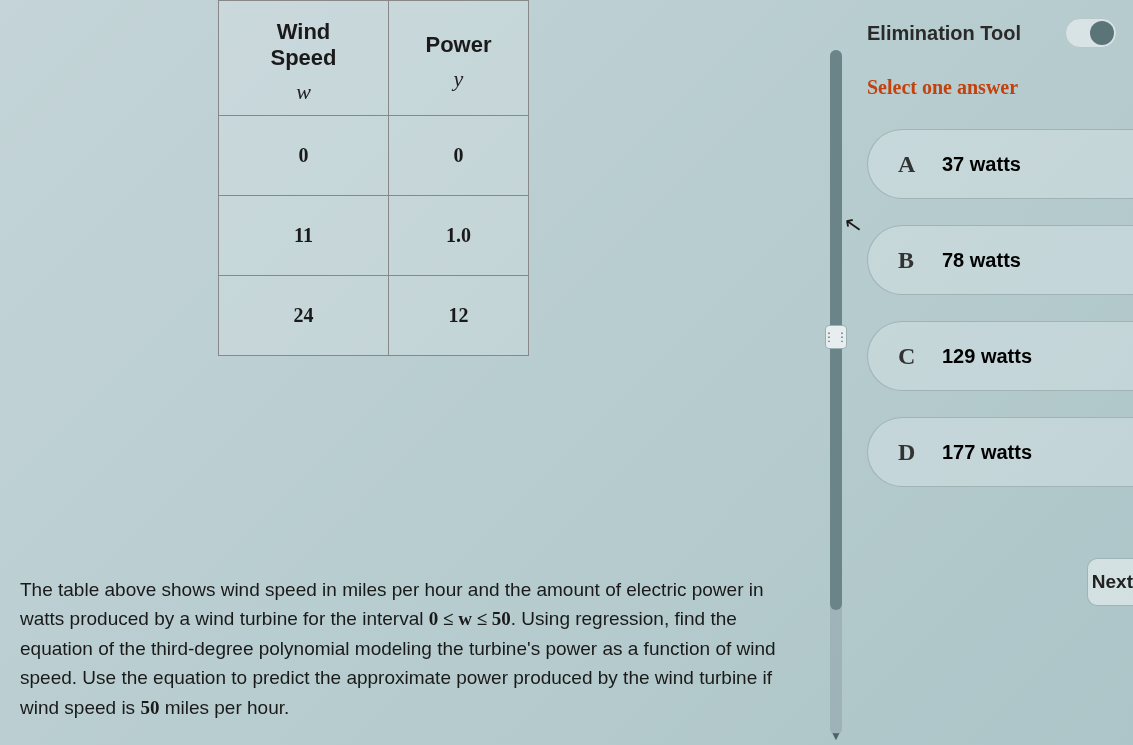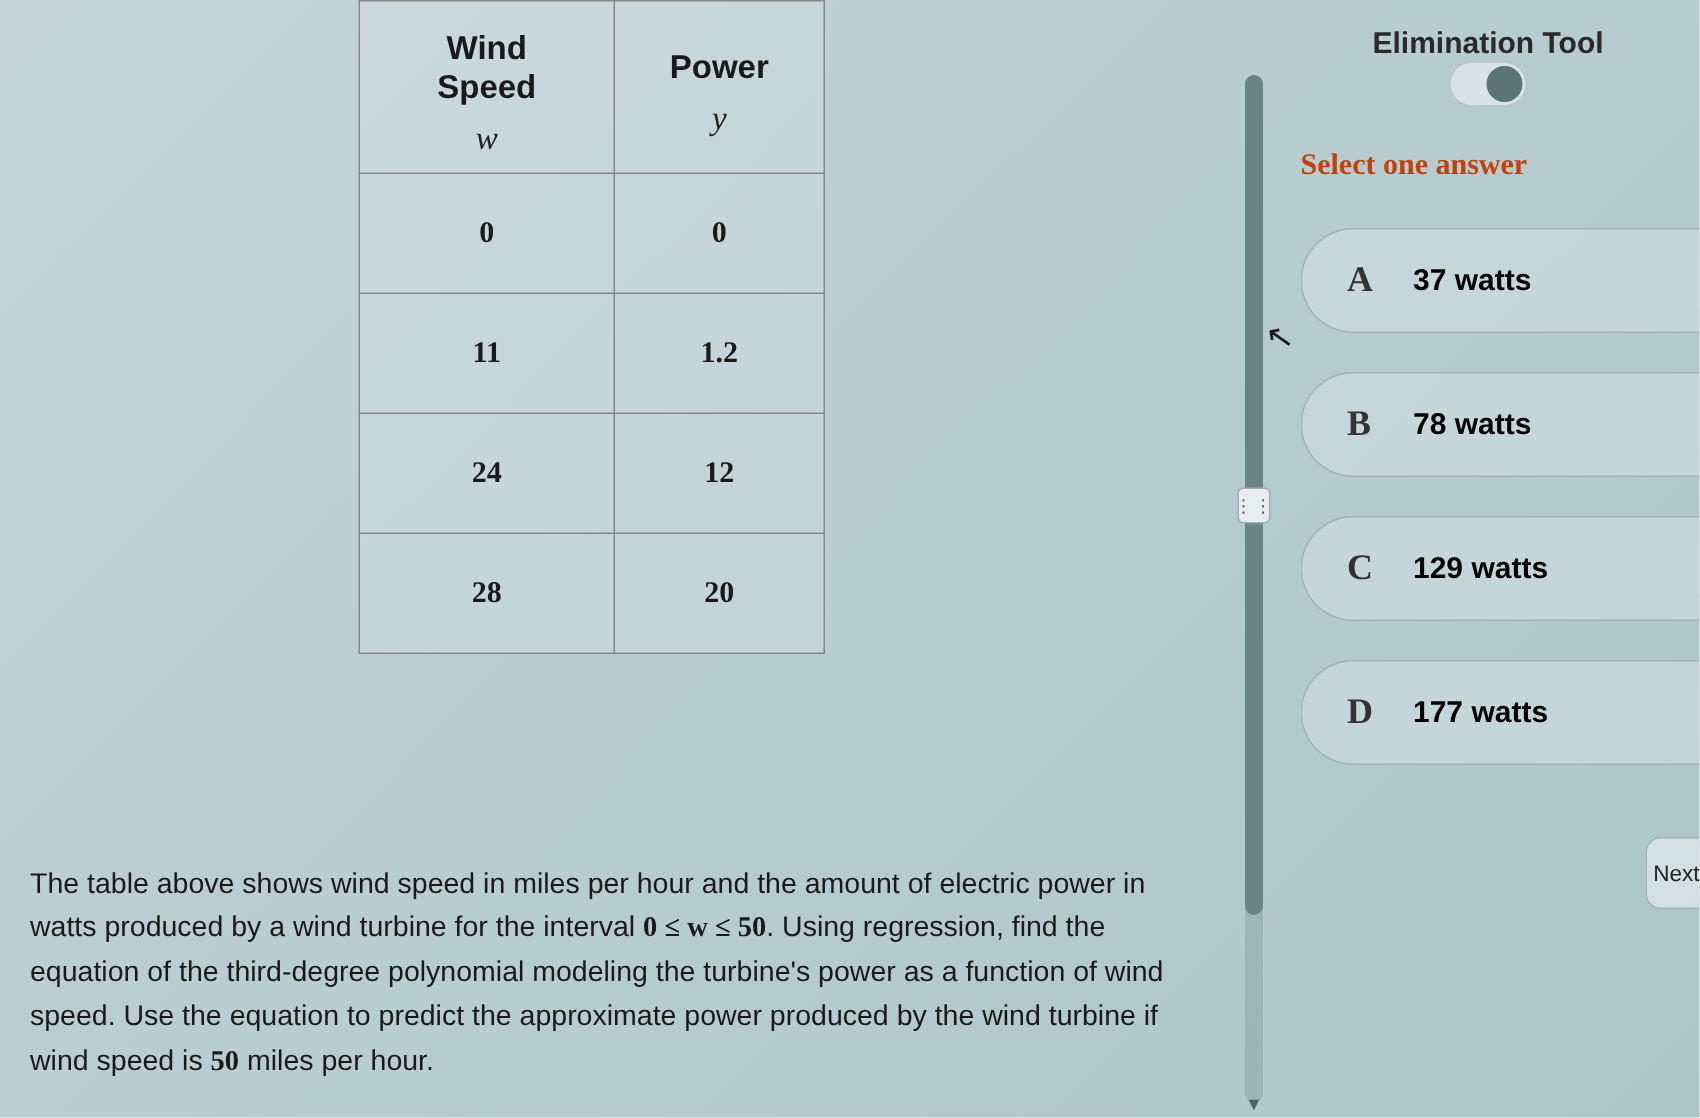--- a/index.html
+++ b/index.html
@@ -7,21 +7,21 @@
       font-family: 'Segoe UI', Arial, sans-serif;
       background: linear-gradient(135deg, #c4d4d8 0%, #b8cdd0 50%, #adc5c8 100%);
       width: 1133px;
       height: 745px;
       overflow: hidden;
       position: relative;
       display: flex;
     }
     .left-panel {
       flex: 1;
-      padding: 0 20px 20px 29px;
+      padding: 0 20px 20px 8px;
       position: relative;
     }
     .data-table {
       margin-left: 210px;
       margin-top: 0;
       border-collapse: collapse;
       background: rgba(255,255,255,0.15);
     }
     .data-table th, .data-table td {
       border: 1px solid #888;
@@ -116,21 +116,20 @@
       width: 290px;
       padding: 18px 0 0 24px;
       position: relative;
     }
     .elim-row {
       display: flex;
       align-items: center;
       justify-content: space-between;
       padding-right: 16px;
       margin-bottom: 28px;
-      flex-direction: column;
     }
     .elim-label {
       font-size: 20px;
       font-weight: 700;
       color: #2a2a2a;
     }
     .toggle {
       width: 52px;
       height: 30px;
       background: #d8e3e5;
@@ -181,22 +180,22 @@
     .next-btn {
       position: absolute;
       right: 0;
       top: 558px;
       height: 48px;
       padding: 0 0 0 4px;
       border: 1px solid #a0b4b8;
       border-right: none;
       border-radius: 10px 0 0 10px;
       background: rgba(235,242,244,0.6);
-      font-size: 15px;
-      font-weight: 400;
+      font-size: 19px;
+      font-weight: 700;
       color: #222;
       display: flex;
       align-items: center;
     }
     .cursor-icon {
       position: absolute;
       left: 844px;
       top: 212px;
       font-size: 22px;
       color: #1a1a1a;
@@ -220,29 +219,25 @@
         </th>
       </tr>
     </thead>
     <tbody>
       <tr>
         <td>0</td>
         <td>0</td>
       </tr>
       <tr>
         <td>11</td>
-        <td>1.2</td>
+        <td>1.0</td>
       </tr>
       <tr>
         <td>24</td>
         <td>12</td>
-      </tr>
-      <tr>
-        <td>28</td>
-        <td>20</td>
       </tr>
     </tbody>
   </table>
 
   <div class="question-text">
     <span>The table above shows wind speed in miles per hour and the amount of electric power in watts produced by a wind turbine for the interval </span><span class="math">0 ≤ w ≤ 50</span><span>. Using regression, find the equation of the third-degree polynomial modeling the turbine's power as a function of wind speed. Use the equation to predict the approximate power produced by the wind turbine if wind speed is </span><span class="math">50</span><span> miles per hour.</span>
   </div>
 </div>
 
 <span class="cursor-icon">↖</span>

